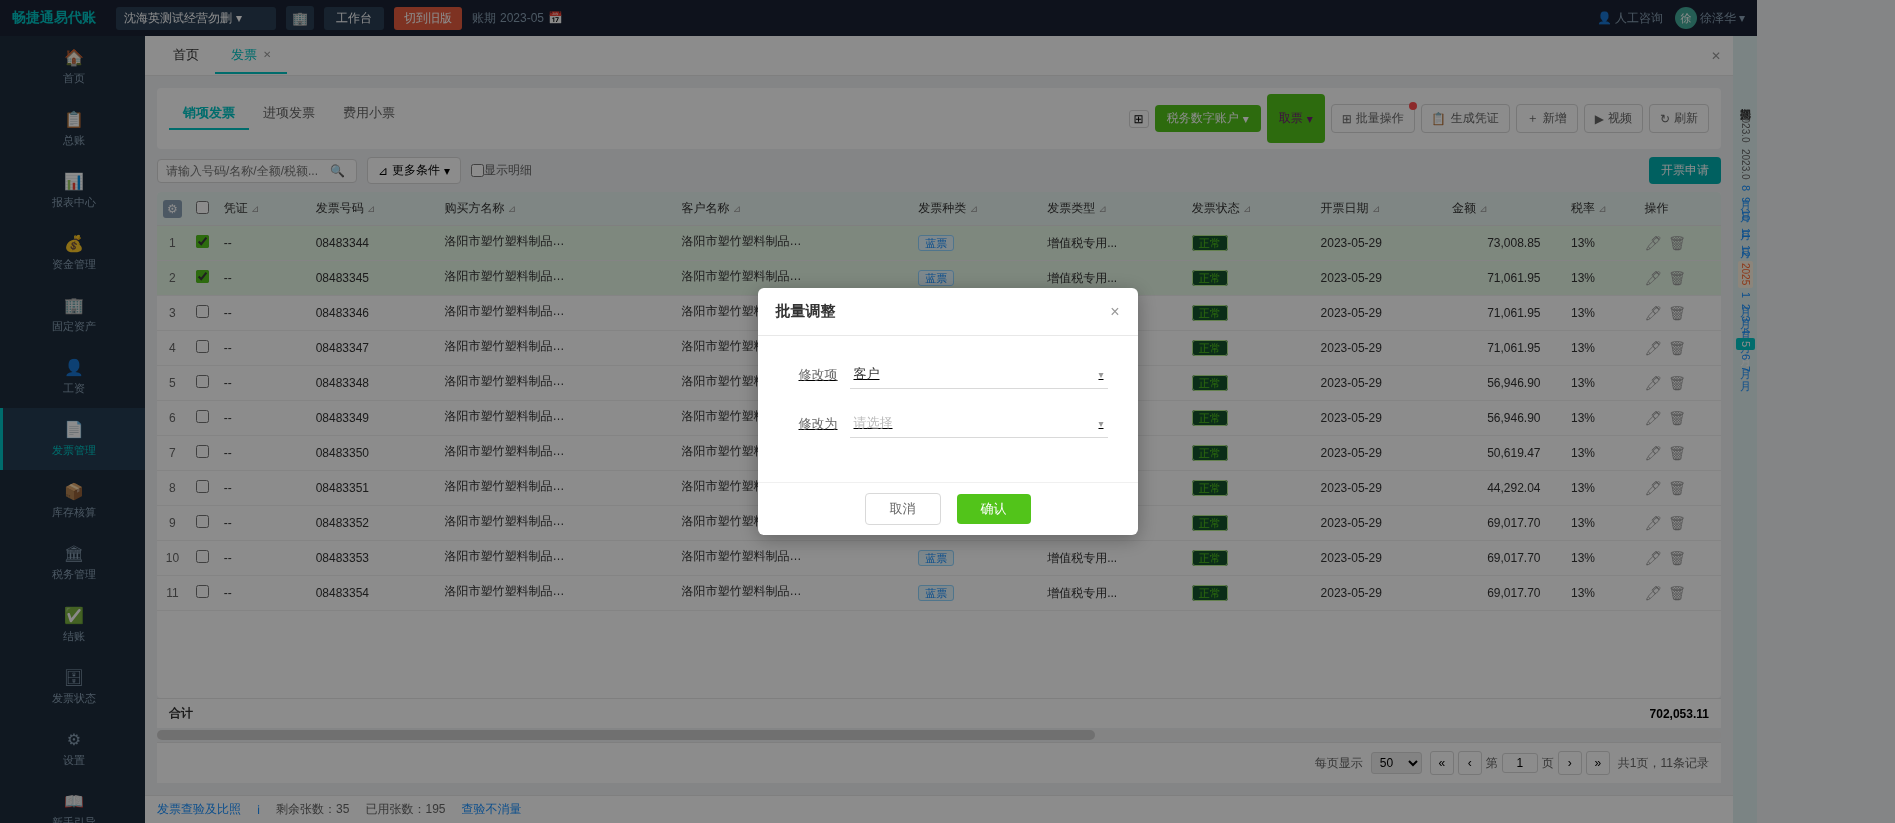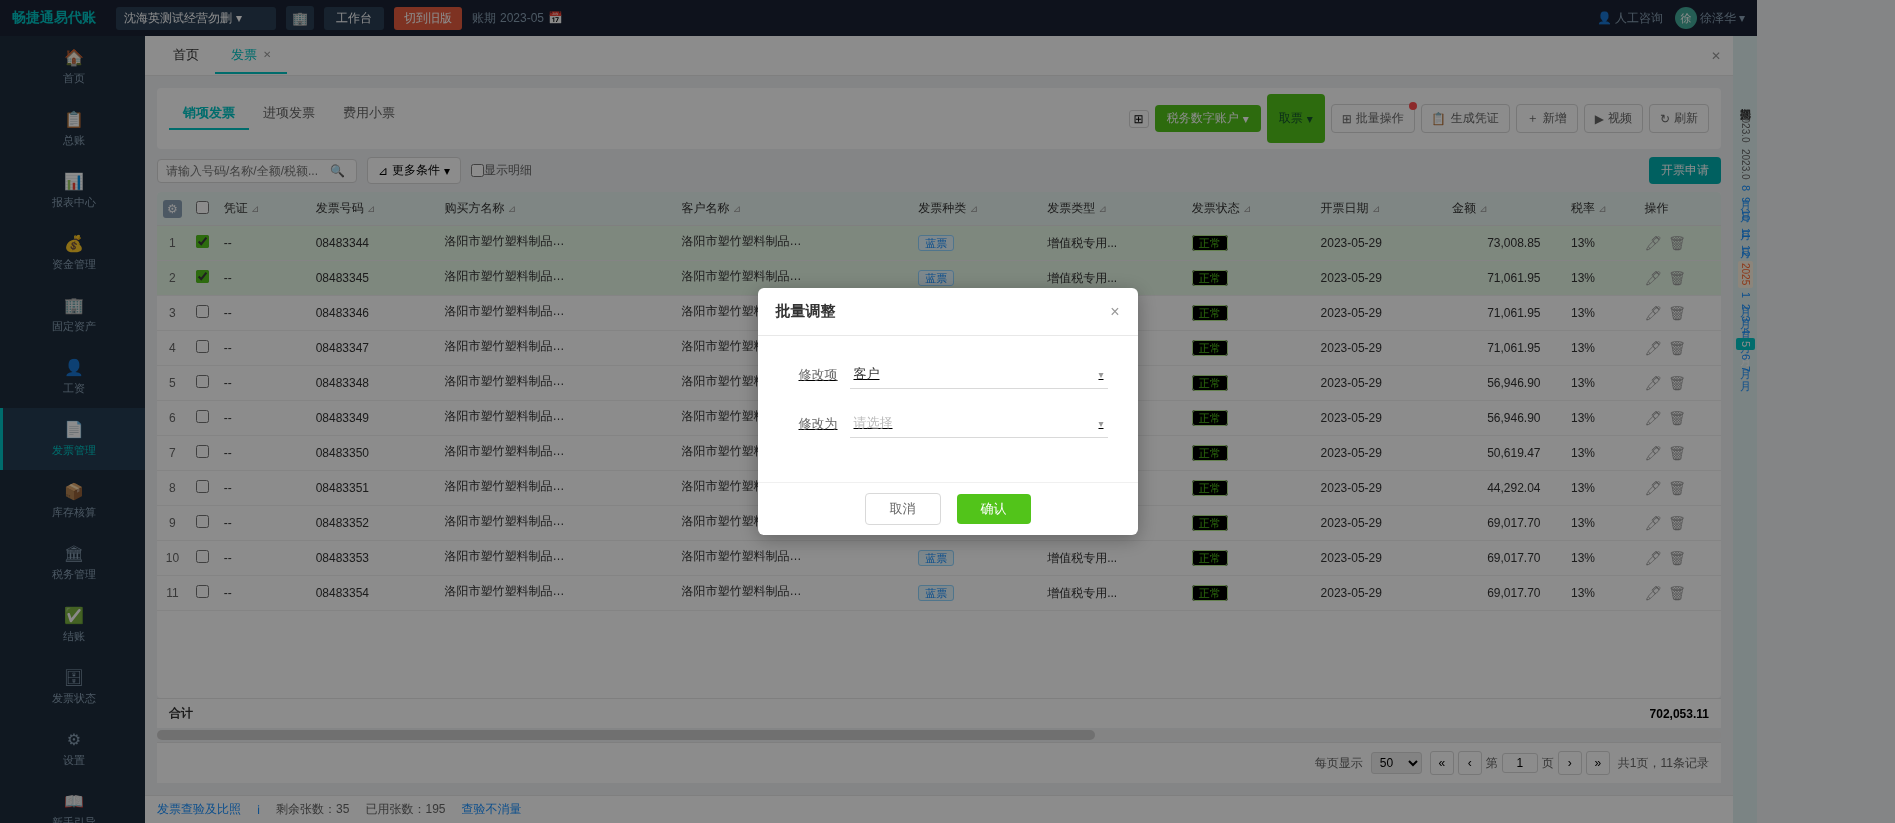--- a/index.html
+++ b/index.html
@@ -35,21 +35,21 @@
     .tab-item.active { color: #00c5c5; border-bottom-color: #00c5c5; }
     .tab-close { color: #999; font-size: 10px; }
     .home-tab { color: #333; }
     .invoice-subtabs { display: flex; gap: 0; margin-bottom: 10px; }
     .sub-tab { padding: 6px 14px; cursor: pointer; color: #666; border-bottom: 2px solid transparent; font-size: 13px; }
     .sub-tab.active { color: #00c5c5; border-bottom-color: #00c5c5; font-weight: bold; }
     .search-box { border: 1px solid #d9d9d9; border-radius: 4px; padding: 4px 8px; font-size: 12px; width: 200px; display: flex; align-items: center; gap: 4px; background: #fff; }
     .search-input { border: none; outline: none; font-size: 12px; color: #999; width: 160px; }
     .filter-btn { border: 1px solid #d9d9d9; background: #fff; padding: 4px 10px; border-radius: 4px; font-size: 12px; cursor: pointer; display: flex; align-items: center; gap: 4px; }
     .tax-btn { background: #52c41a; color: #fff; border: none; padding: 5px 12px; border-radius: 4px; font-size: 12px; cursor: pointer; display: flex; align-items: center; gap: 4px; }
-    .get-btn { background: #52c41a; color: #14532d; border: none; padding: 16px 12px; border-radius: 4px; font-size: 12px; cursor: pointer; display: flex; align-items: center; gap: 4px; }
+    .get-btn { background: #52c41a; color: #701a75; border: none; padding: 16px 12px; border-radius: 4px; font-size: 12px; cursor: pointer; display: flex; align-items: center; gap: 4px; }
     .batch-btn { background: #fff; border: 1px solid #d9d9d9; color: #666; padding: 5px 10px; border-radius: 4px; font-size: 12px; cursor: pointer; display: flex; align-items: center; gap: 4px; position: relative; }
     .batch-dot { position: absolute; top: -3px; right: -3px; width: 8px; height: 8px; background: #ff4d4f; border-radius: 50%; }
     .gen-voucher-btn { background: #fff; border: 1px solid #d9d9d9; color: #666; padding: 5px 10px; border-radius: 4px; font-size: 12px; cursor: pointer; display: flex; align-items: center; gap: 4px; }
     .new-btn { background: #fff; border: 1px solid #d9d9d9; color: #666; padding: 5px 10px; border-radius: 4px; font-size: 12px; cursor: pointer; display: flex; align-items: center; gap: 4px; }
     .video-btn { background: #fff; border: 1px solid #d9d9d9; color: #666; padding: 5px 10px; border-radius: 4px; font-size: 12px; cursor: pointer; display: flex; align-items: center; gap: 4px; }
     .refresh-btn { background: #fff; border: 1px solid #d9d9d9; color: #666; padding: 5px 10px; border-radius: 4px; font-size: 12px; cursor: pointer; display: flex; align-items: center; gap: 4px; }
     .open-invoice-btn { background: #00b0b0; color: #fff; border: none; padding: 5px 12px; border-radius: 4px; font-size: 12px; cursor: pointer; }
 
     
     .table-container { background: #fff; border-radius: 4px; flex: 1; overflow: auto; }
@@ -91,21 +91,21 @@
     .form-row { display: flex; align-items: center; margin-bottom: 20px; gap: 12px; }
     .form-label { color: #666; font-size: 13px; width: 50px; text-align: right; flex-shrink: 0; }
     .form-select { flex: 1; border: none; border-bottom: 1px solid #d9d9d9; padding: 5px 4px; font-size: 13px; color: #333; display: flex; align-items: center; justify-content: space-between; cursor: pointer; }
     .form-select-placeholder { color: #bbb; font-size: 13px; }
     .modal-footer { padding: 10px 18px; display: flex; align-items: center; justify-content: center; gap: 16px; border-top: 1px solid #f0f0f0; }
     .cancel-btn { border: 1px solid #d9d9d9; background: #fff; color: #666; padding: 6px 24px; border-radius: 4px; font-size: 13px; cursor: pointer; }
     .confirm-btn { background: #52c41a; color: #fff; border: none; padding: 6px 24px; border-radius: 4px; font-size: 13px; cursor: pointer; }
 
     .chevron { font-size: 10px; color: #999; }
     .tag-blue { background: #e6f7ff; color: #1890ff; border: 1px solid #91d5ff; padding: 1px 6px; border-radius: 3px; font-size: 11px; }
-    .tag-normal { background: #000000; color: #52c41a; border: 1px solid #b7eb8f; padding: 1px 6px; border-radius: 3px; font-size: 11px; }
+    .tag-normal { background: #14532d; color: #52c41a; border: 1px solid #b7eb8f; padding: 1px 6px; border-radius: 3px; font-size: 11px; }
     .ellipsis { max-width: 130px; overflow: hidden; text-overflow: ellipsis; white-space: nowrap; display: inline-block; }
 
     input[type=checkbox] { cursor: pointer; }
     .checked-cb { accent-color: #52c41a; }
   </style>
 </head>
 <body>
 
 <div class="app-container">
 

